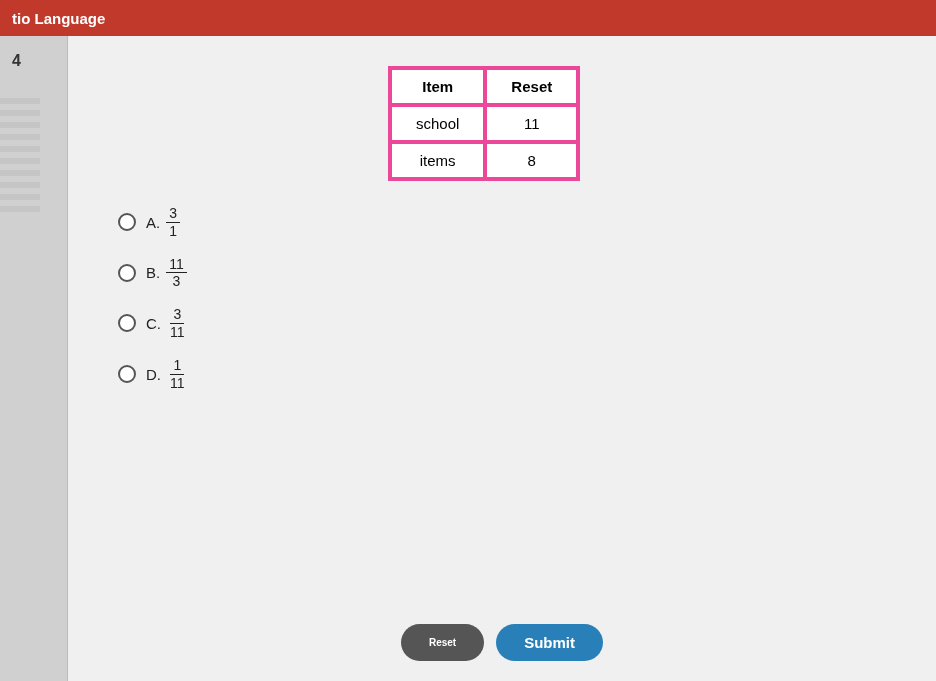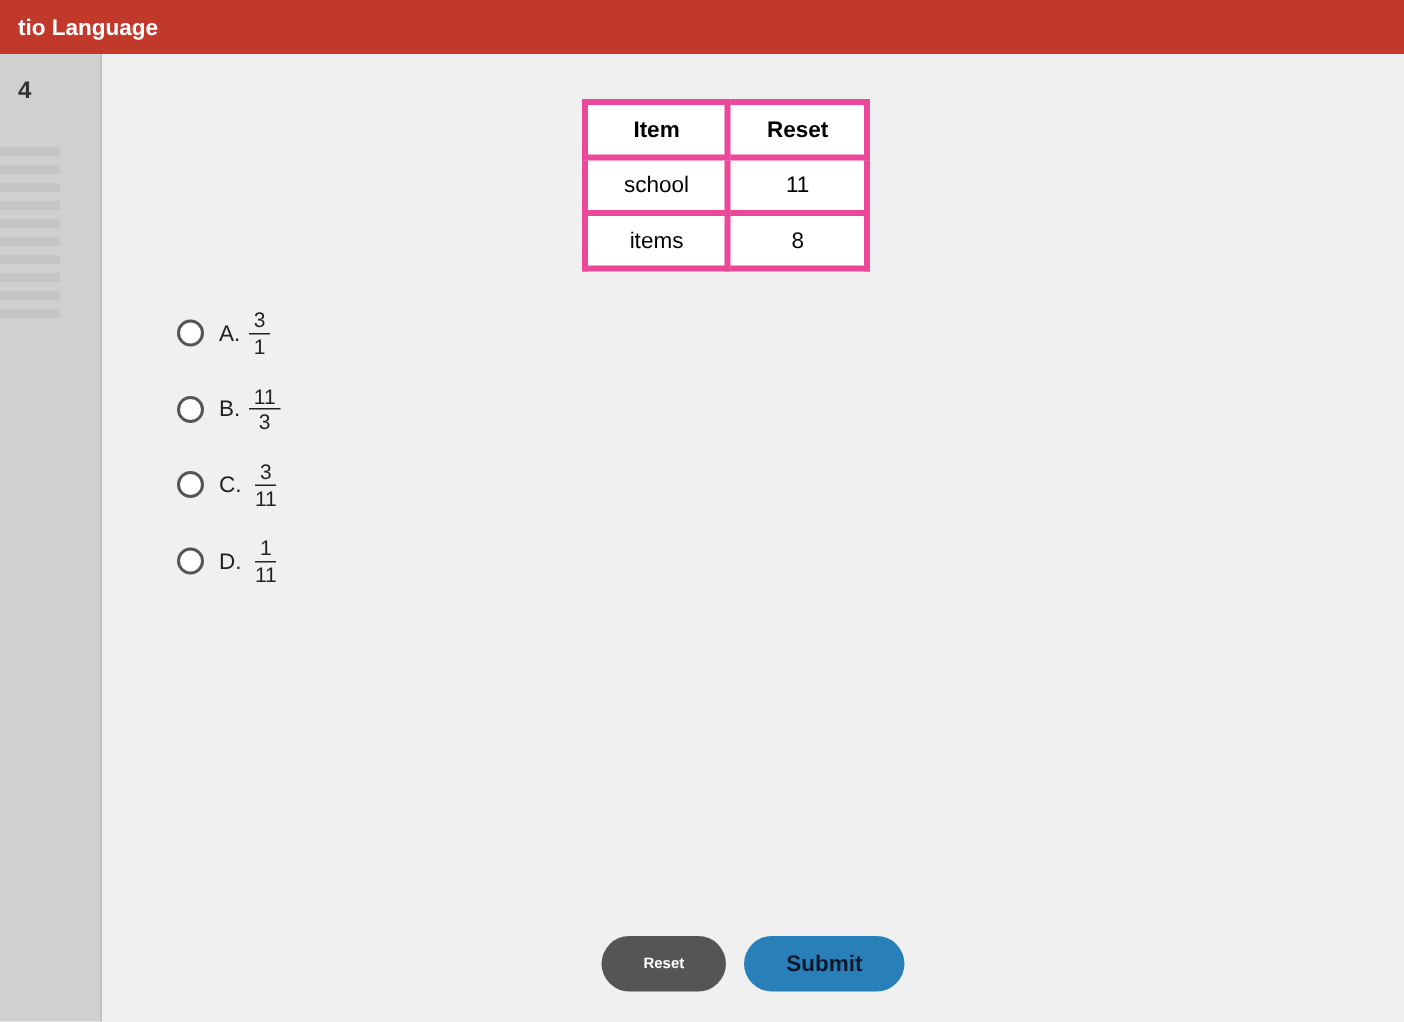--- a/index.html
+++ b/index.html
@@ -138,21 +138,21 @@
       color: white;
       border: none;
       border-radius: 20px;
       padding: 10px 28px;
       font-size: 10px;
       cursor: pointer;
       font-weight: bold;
     }
     .btn-submit {
       background: #2980b9;
-      color: #0f172a;
+      color: #ffffff;
       border: none;
       border-radius: 20px;
       padding: 10px 28px;
       font-size: 15px;
       cursor: pointer;
       font-weight: bold;
     }
     .sidebar-stripes {
       width: 40px;
       height: 120px;

